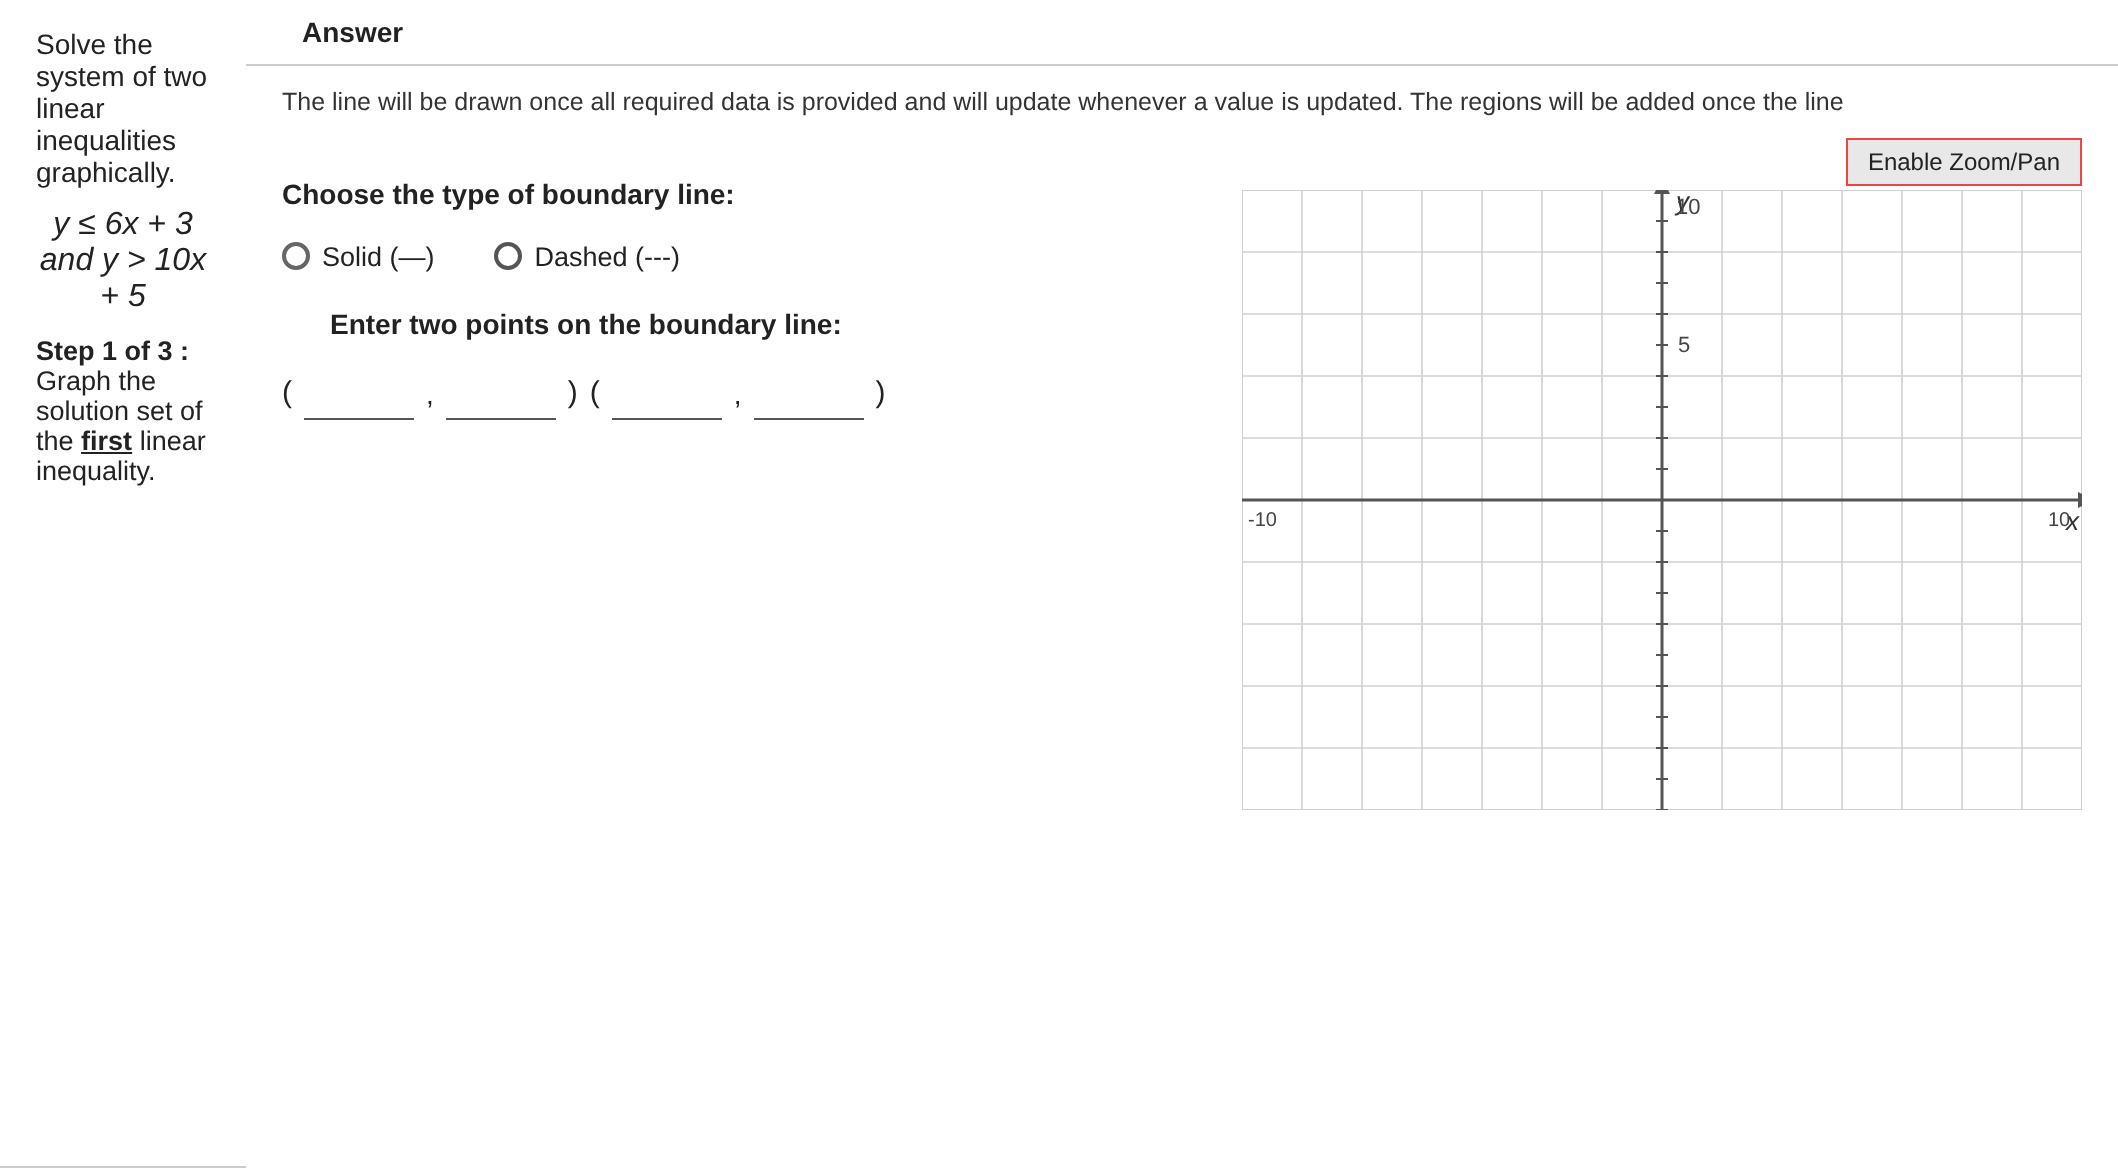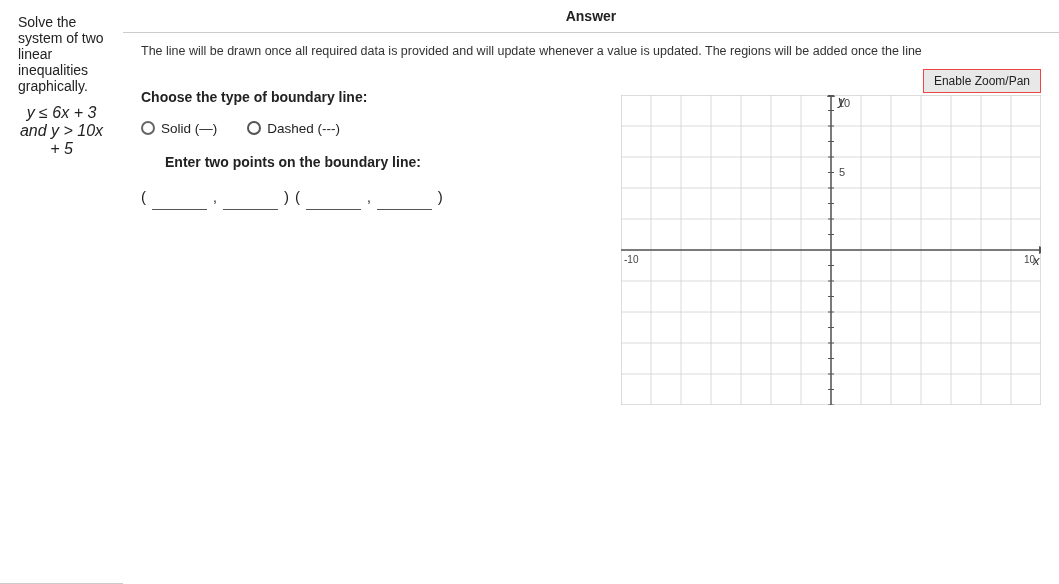--- a/index.html
+++ b/index.html
@@ -49,21 +49,20 @@
       background: #fff;
       padding: 0;
       flex: 1;
     }
     .answer-header {
       padding: 8px 28px;
       font-size: 14px;
       font-weight: bold;
       border-bottom: 1px solid #ccc;
       color: #222;
-      text-align: center;
     }
     .answer-body {
       display: flex;
       flex-direction: column;
       padding: 10px 18px 0 18px;
     }
     .info-text {
       font-size: 12.5px;
       color: #333;
       margin-bottom: 8px;
@@ -173,20 +172,26 @@
   </style>
 </head>
 <body>
 
 <div class="page">
 
   <div class="top-section">
     <div class="problem-title">Solve the system of two linear inequalities graphically.</div>
     <div class="equation-line">
       <span>y ≤ 6x + 3 and y &gt; 10x + 5</span>
+    </div>
+    <div class="step-line">
+      <span class="bold">Step 1 of 3 :</span>
+      <span>Graph the solution set of the</span>
+      <span class="underline">first</span>
+      <span>linear inequality.</span>
     </div>
   </div>
 
   <div class="answer-section">
     <div class="answer-header">Answer</div>
     <div class="answer-body">
       <div class="info-text">The line will be drawn once all required data is provided and will update whenever a value is updated. The regions will be added once the line</div>
       <div class="content-area">
 
         <div class="left-panel">

